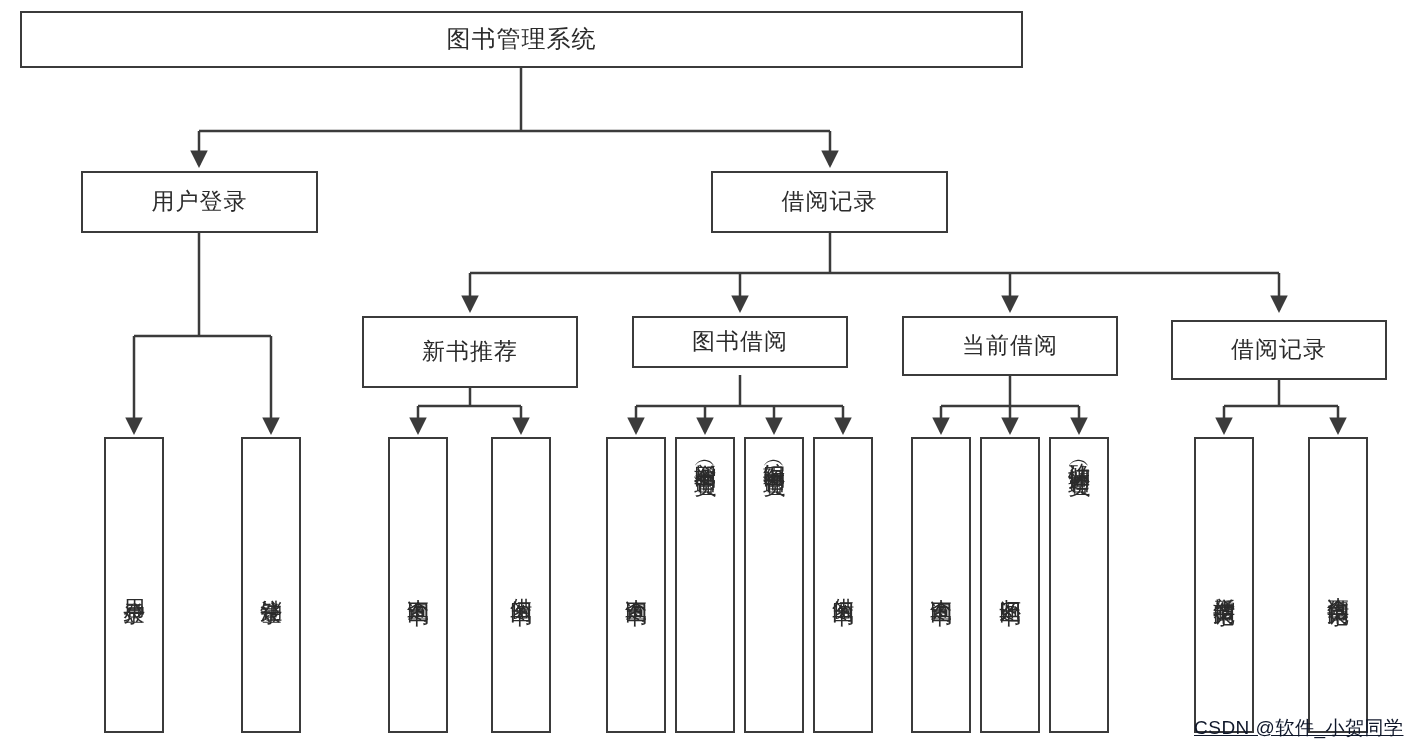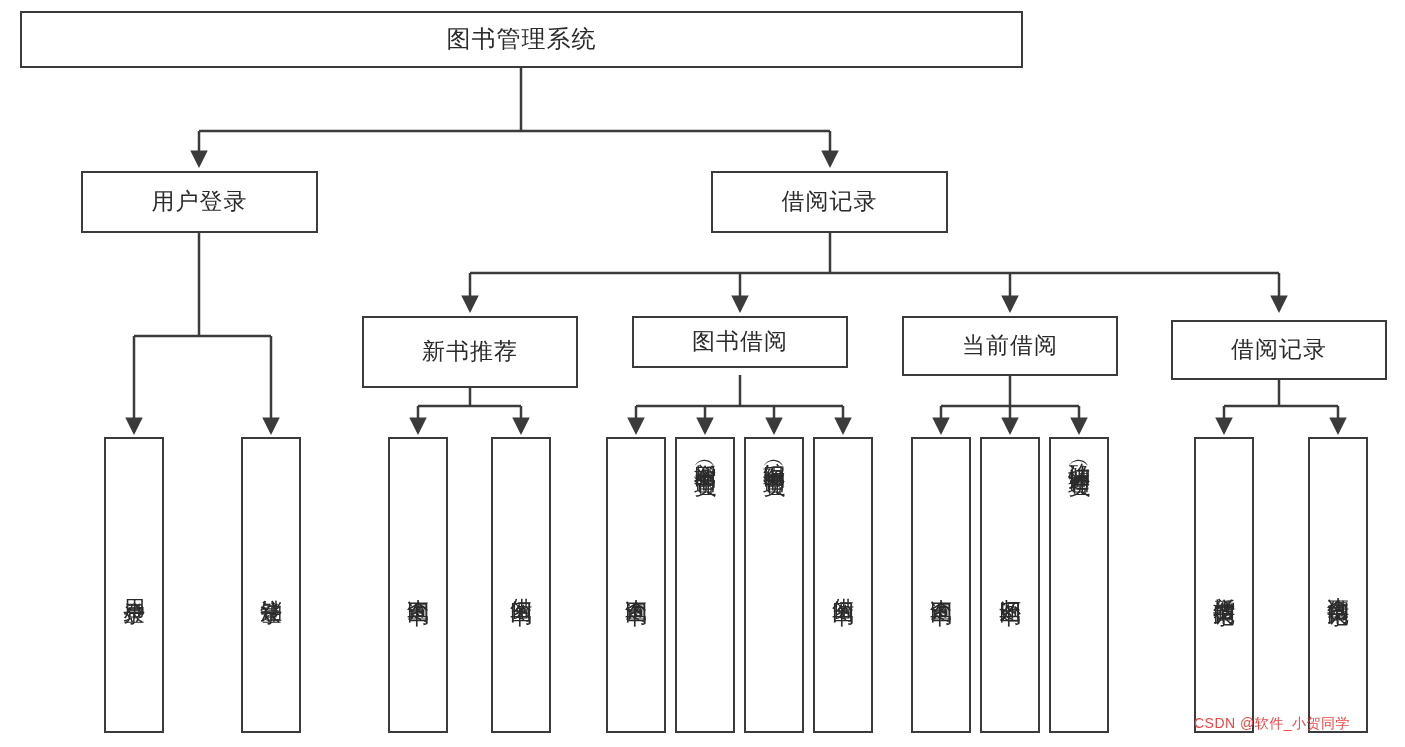--- a/index.html
+++ b/index.html
@@ -58,25 +58,26 @@
     letter-spacing: 2px;
     color: #2b2b2b;
     white-space: nowrap;
   }
   .node.vert.mid {
     align-items: center;
     padding-top: 0;
   }
   .watermark {
     position: absolute;
-    font-size: 14px;
-    color: #ef4444;
+    font-size: 19px;
+    color: #0f172a;
     white-space: nowrap;
     z-index: 3;
     letter-spacing: 0.5px;
+    text-decoration: underline;
   }
 </style>
 </head>
 <body>
 
 <div id="canvas">
 
   <svg id="edges" viewBox="0 0 1405 747" width="1405" height="747">
     <defs>
       <marker id="arrow" viewBox="0 0 12 12" refX="10" refY="6" markerWidth="7" markerHeight="7" orient="auto-start-reverse">

